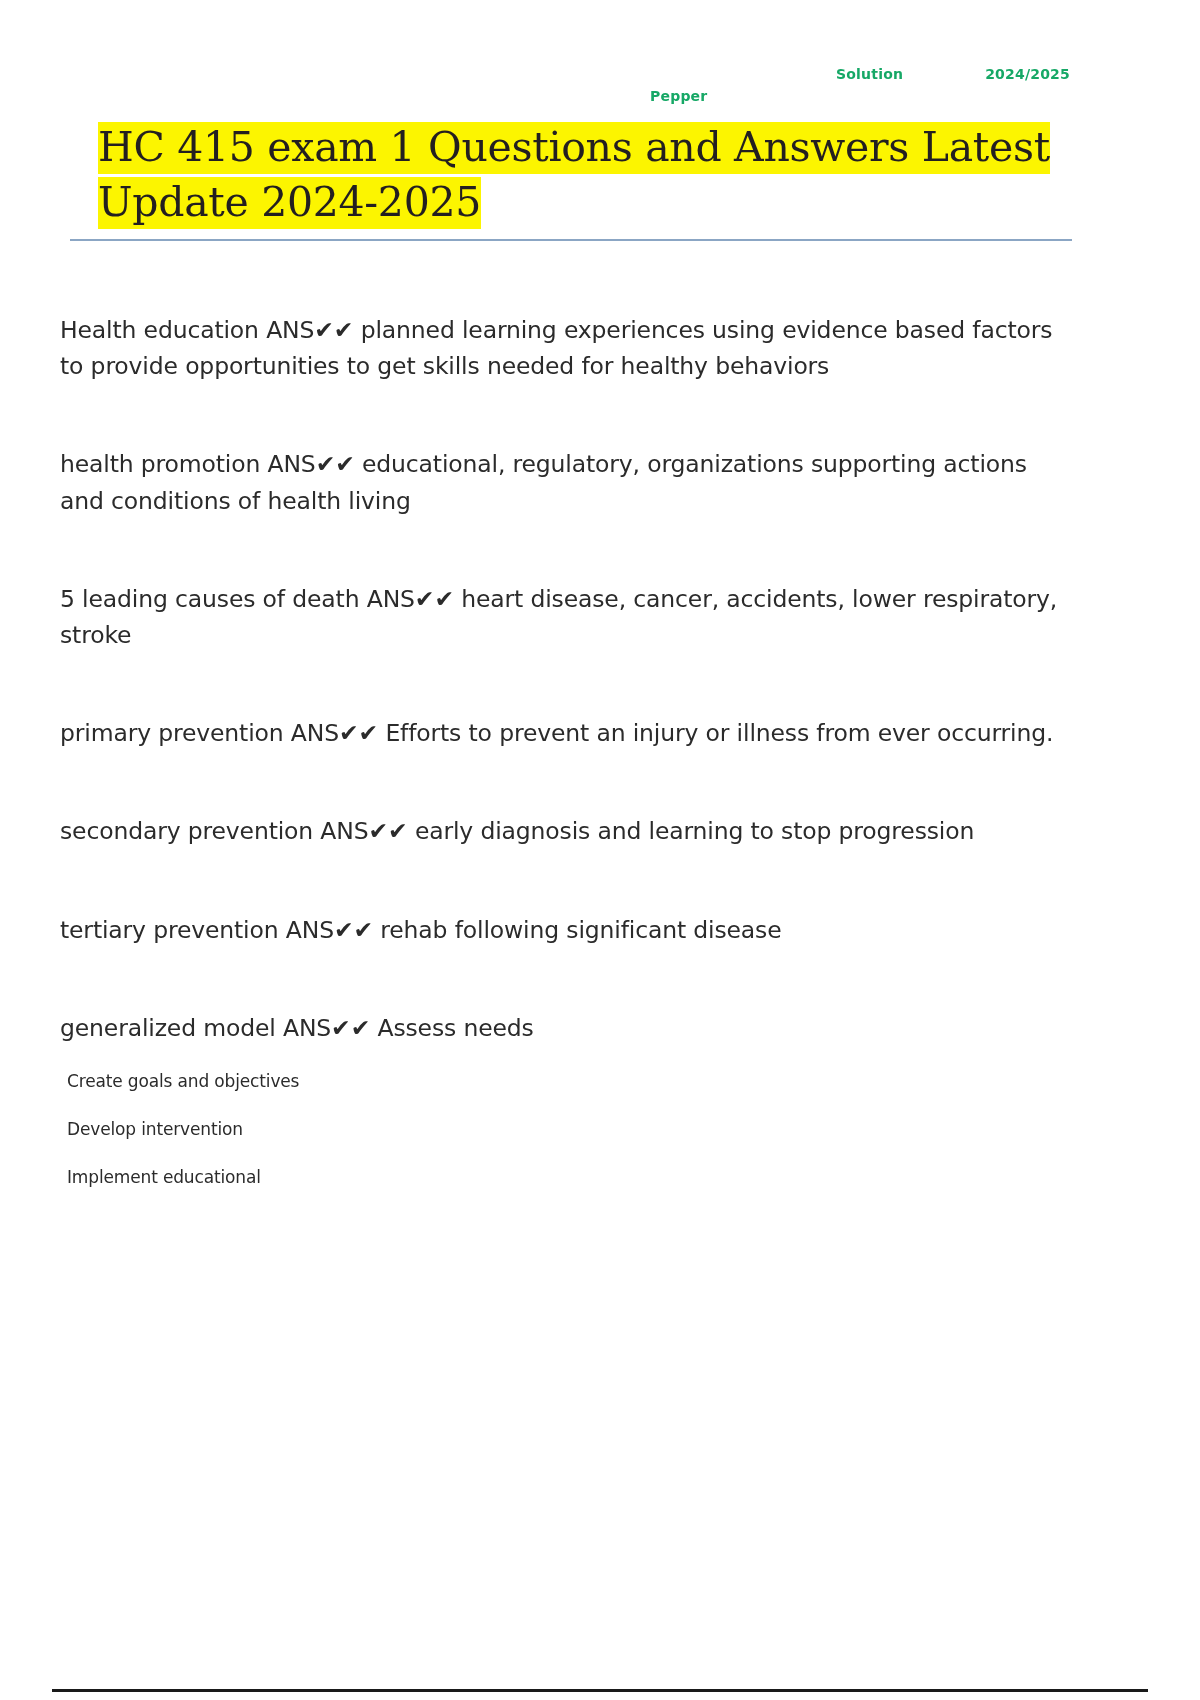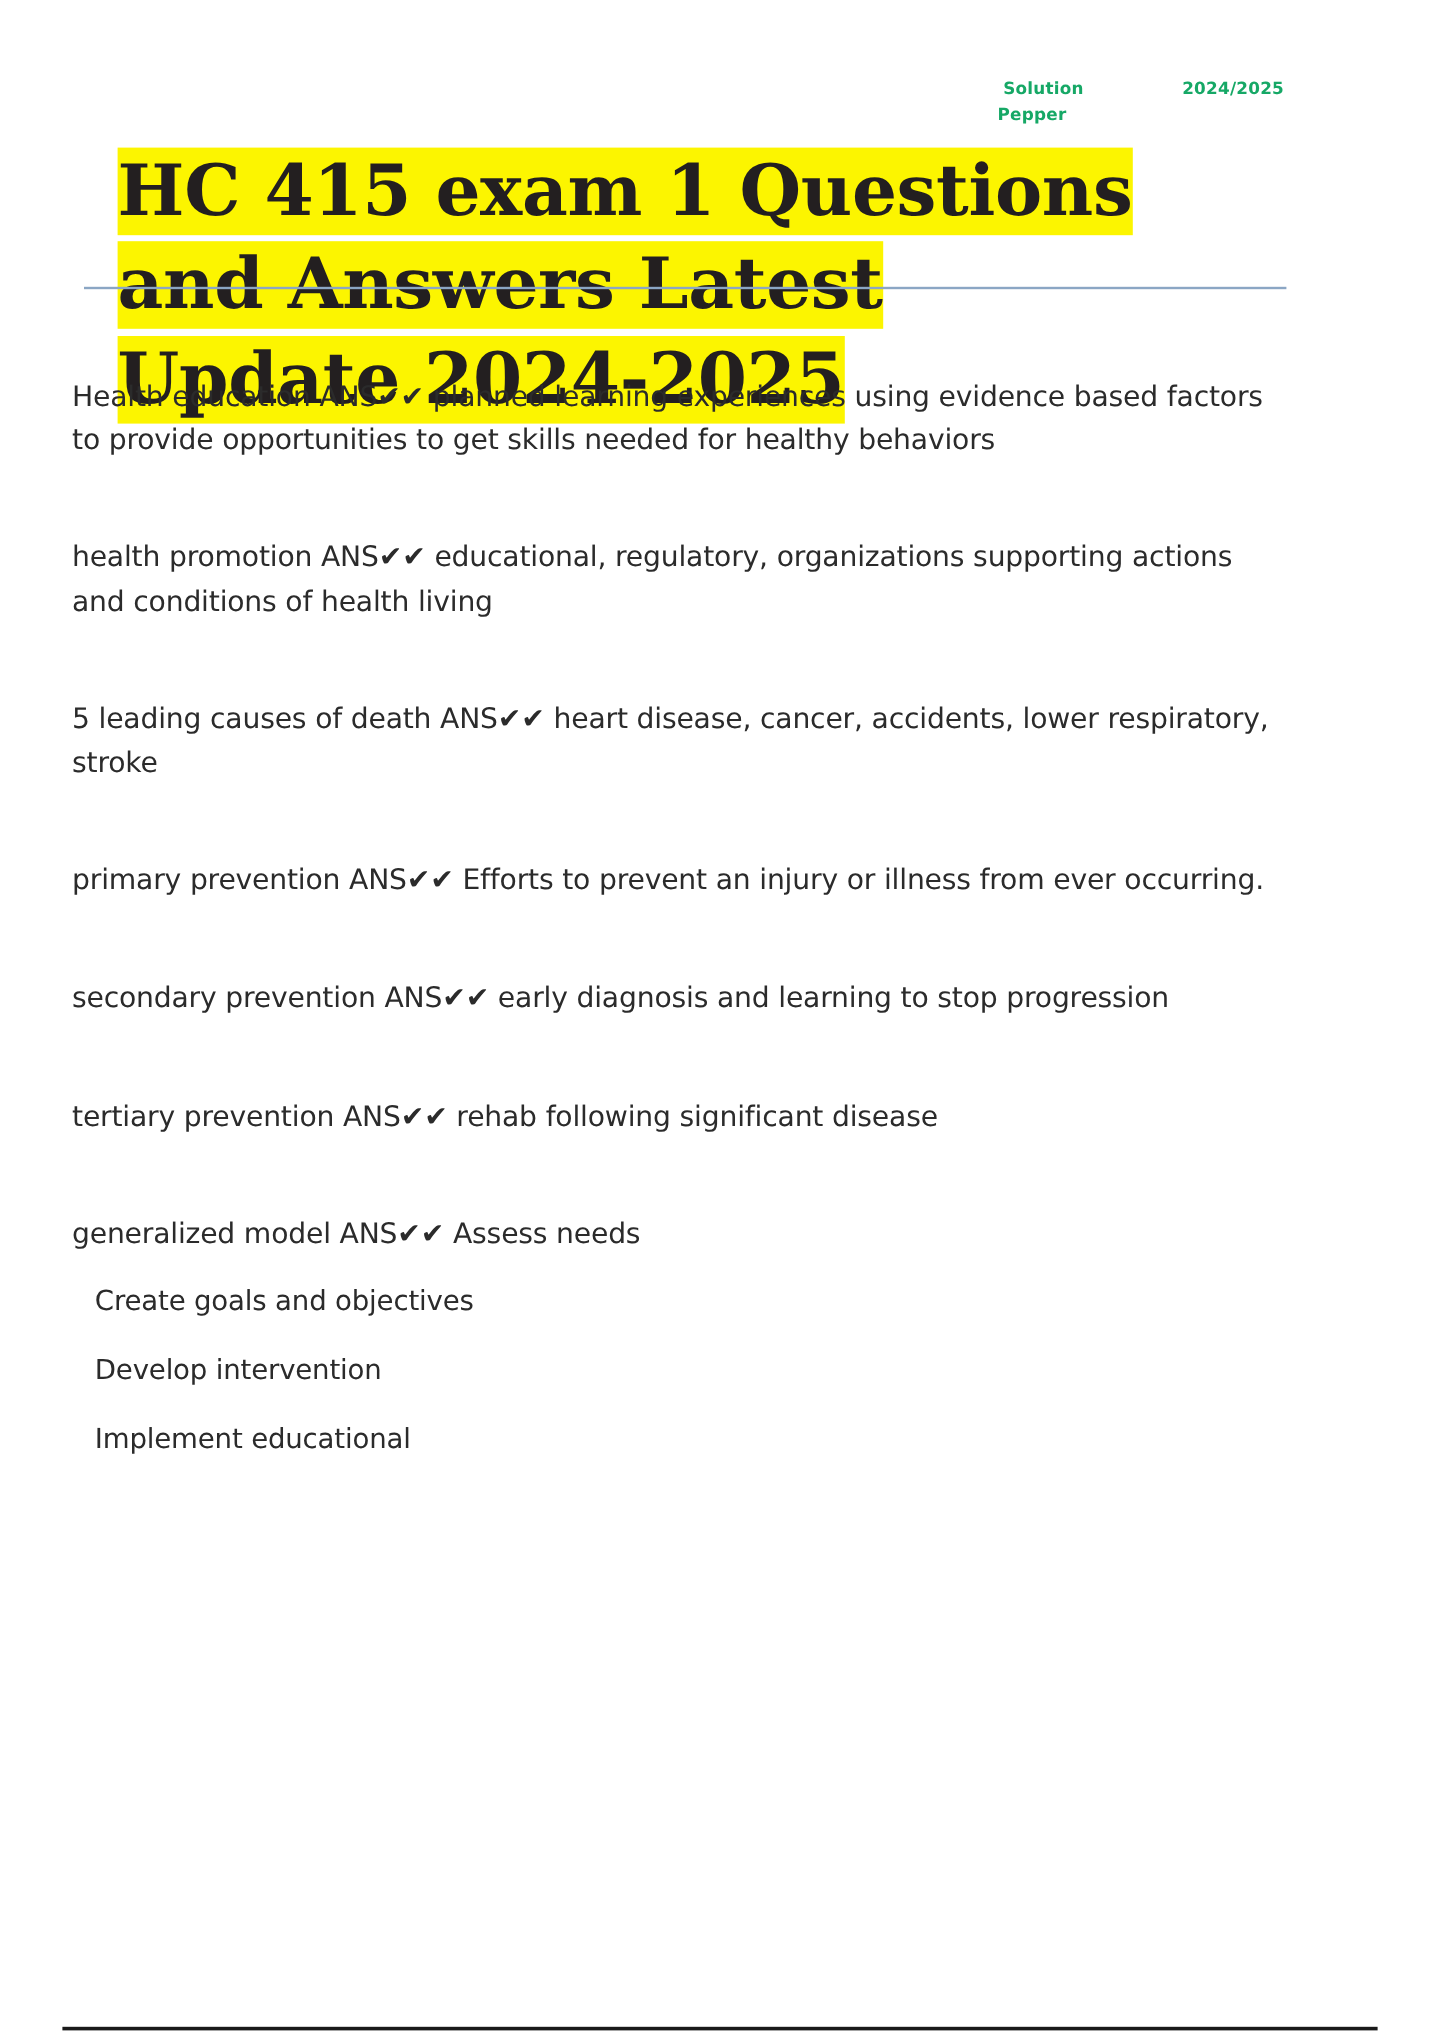--- a/index.html
+++ b/index.html
@@ -37,36 +37,36 @@
     line-height: 1.55;
   }
   .meta-row {
     display: flex;
     justify-content: flex-end;
     gap: 82px;
     white-space: nowrap;
   }
   .meta-row-2 {
     display: block;
-    text-align: center;
+    text-align: left;
     white-space: nowrap;
   }
 
   
   .title-wrap {
     position: absolute;
     top: 120px;
     left: 70px;
     width: 1010px;
   }
   .title {
     font-family: "DejaVu Serif", serif;
-    font-size: 59px;
+    font-size: 41px;
     line-height: 1.33;
-    font-weight: 700;
+    font-weight: 400;
     color: #231f20;
     letter-spacing: -0.3px;
     margin: 0;
     padding-left: 28px;
   }
   .title .hl {
     background: #fcf500;
     box-decoration-break: clone;
     -webkit-box-decoration-break: clone;
     padding: 1px 0 3px 0;
@@ -95,23 +95,23 @@
     line-height: 1.54;
     color: #2b2b2b;
     letter-spacing: -0.15px;
   }
   .qa-block:last-child { margin-bottom: 0; }
 
   .qa-line {
     margin: 0;
   }
   .sub-line {
-    margin: 12px;
+    margin: 0;
     padding-left: 7px;
-    font-size: 23px;
+    font-size: 17px;
     line-height: 1.54;
     margin-top: 22px;
   }
 
   
   .footer-rule {
     position: absolute;
     left: 52px;
     right: 52px;
     bottom: 8px;

